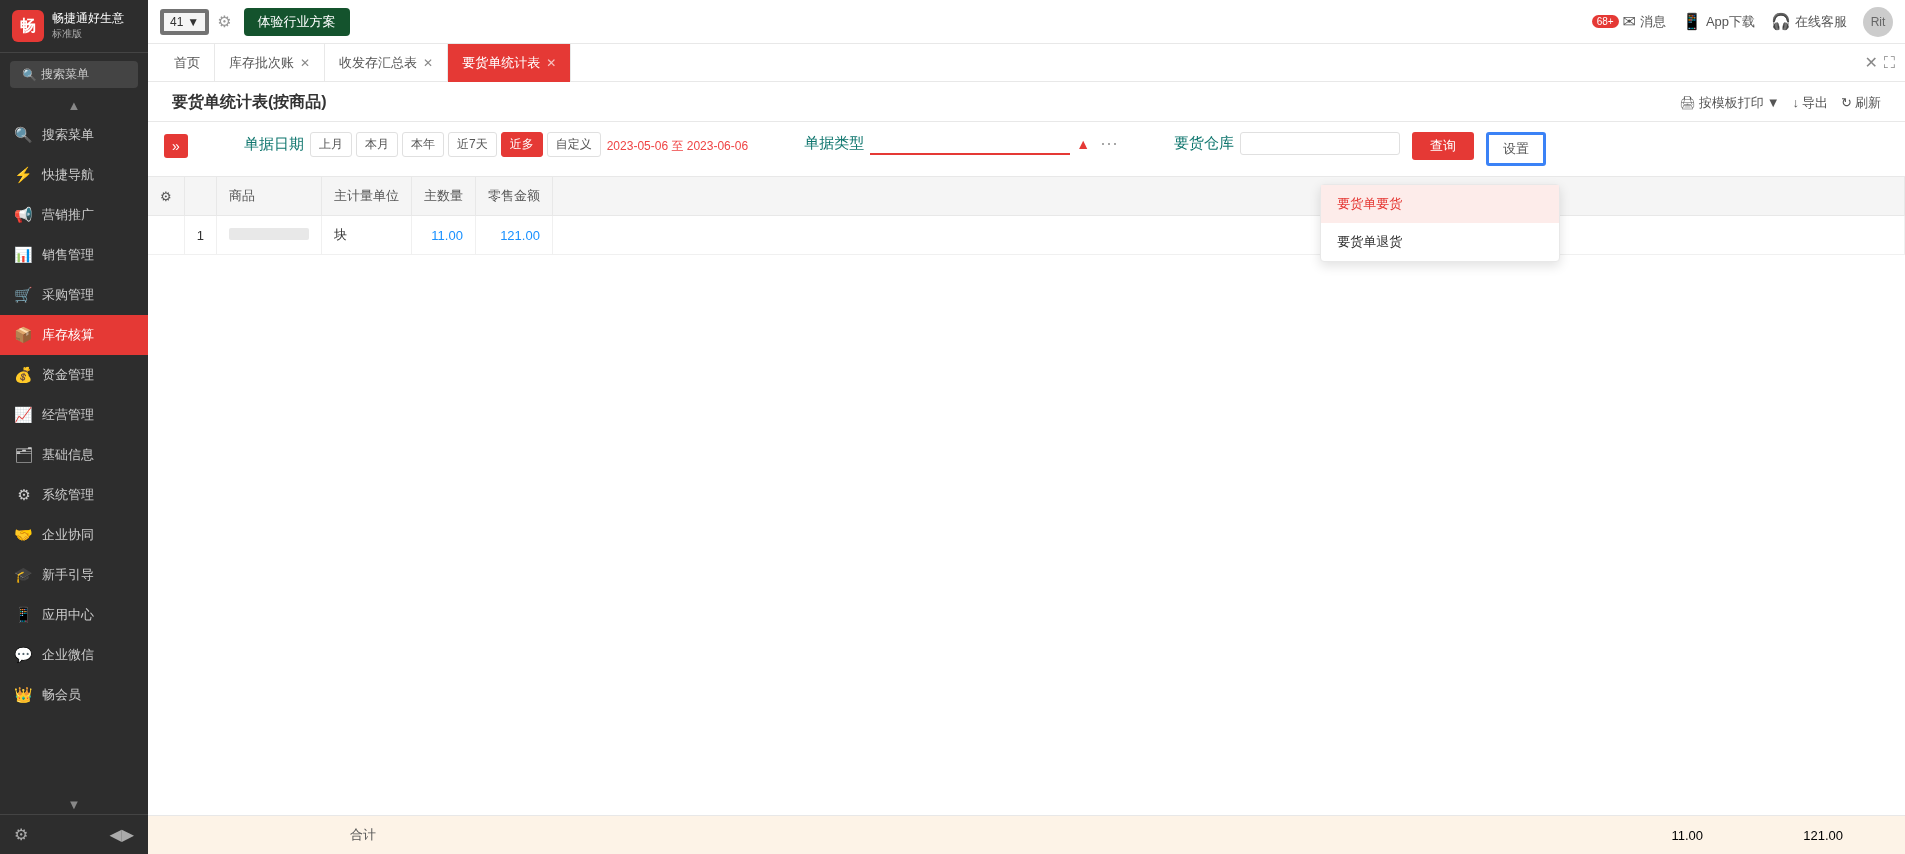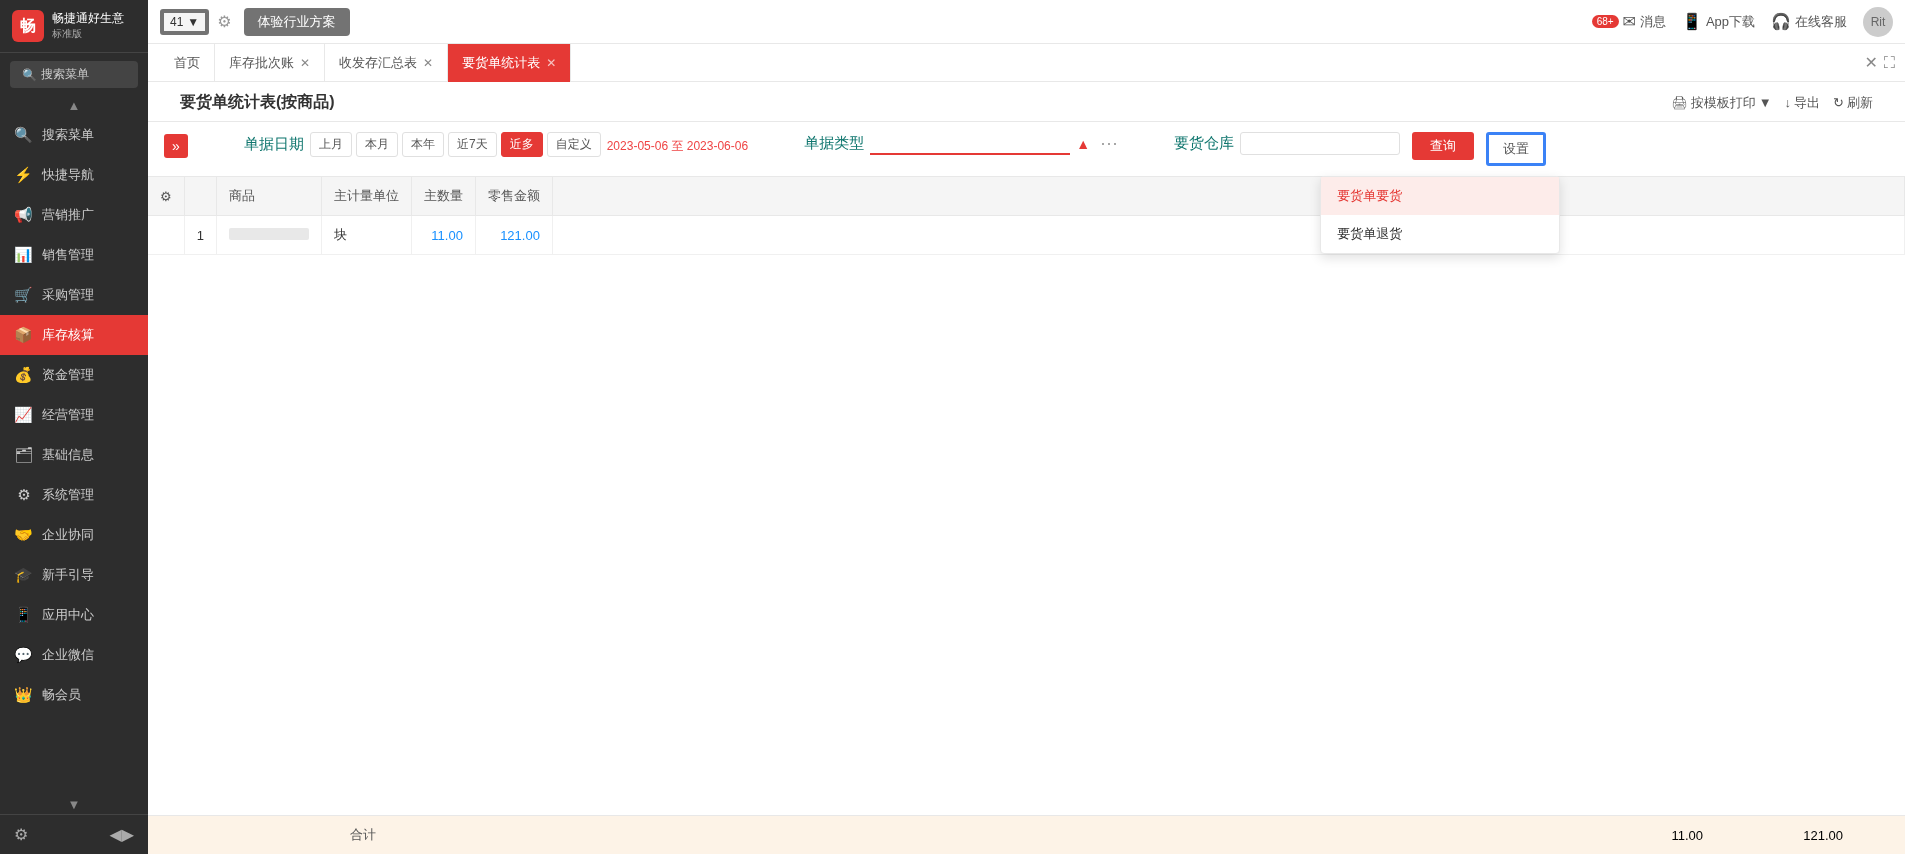--- a/index.html
+++ b/index.html
@@ -96,21 +96,21 @@
       border-radius: 3px;
       padding: 2px 6px;
       font-size: 12px;
       color: #333;
       display: flex;
       align-items: center;
     }
     .topbar-badge-num { margin-right: 4px; }
     .topbar-settings { color: #999; margin-left: 8px; cursor: pointer; font-size: 16px; }
     .topbar-industry-btn {
-      background: #737373;
+      background: #14532d;
       color: #fff;
       border: none;
       border-radius: 4px;
       padding: 5px 14px;
       font-size: 13px;
       cursor: pointer;
       margin-left: 12px;
     }
 
     .topbar-right { display: flex; align-items: center; gap: 16px; }
@@ -162,21 +162,21 @@
       flex-direction: column;
       overflow: hidden;
       background: #f7f7f7;
     }
 
     
     .page-header {
       display: flex;
       align-items: center;
       justify-content: space-between;
-      padding: 10px 32px 8px;
+      padding: 10px 24px 8px;
       background: #fff;
       border-bottom: 1px solid #e8e8e8;
       flex-shrink: 0;
     }
     .page-title { font-size: 16px; font-weight: 600; color: #333; }
     .page-actions { display: flex; align-items: center; gap: 10px; }
     .page-action-btn {
       display: flex;
       align-items: center;
       color: #555;
@@ -274,21 +274,21 @@
       font-size: 13px;
       cursor: pointer;
     }
     .dropdown-menu {
       background: #fff;
       border: 1px solid #e8e8e8;
       border-radius: 4px;
       box-shadow: 0 4px 12px rgba(0,0,0,0.12);
       width: 240px;
       position: absolute;
-      top: 44px;
+      top: 52px;
       left: 560px;
       z-index: 999;
     }
     .dropdown-item {
       padding: 10px 16px;
       font-size: 13px;
       color: #333;
       cursor: pointer;
       display: flex;
       align-items: center;

